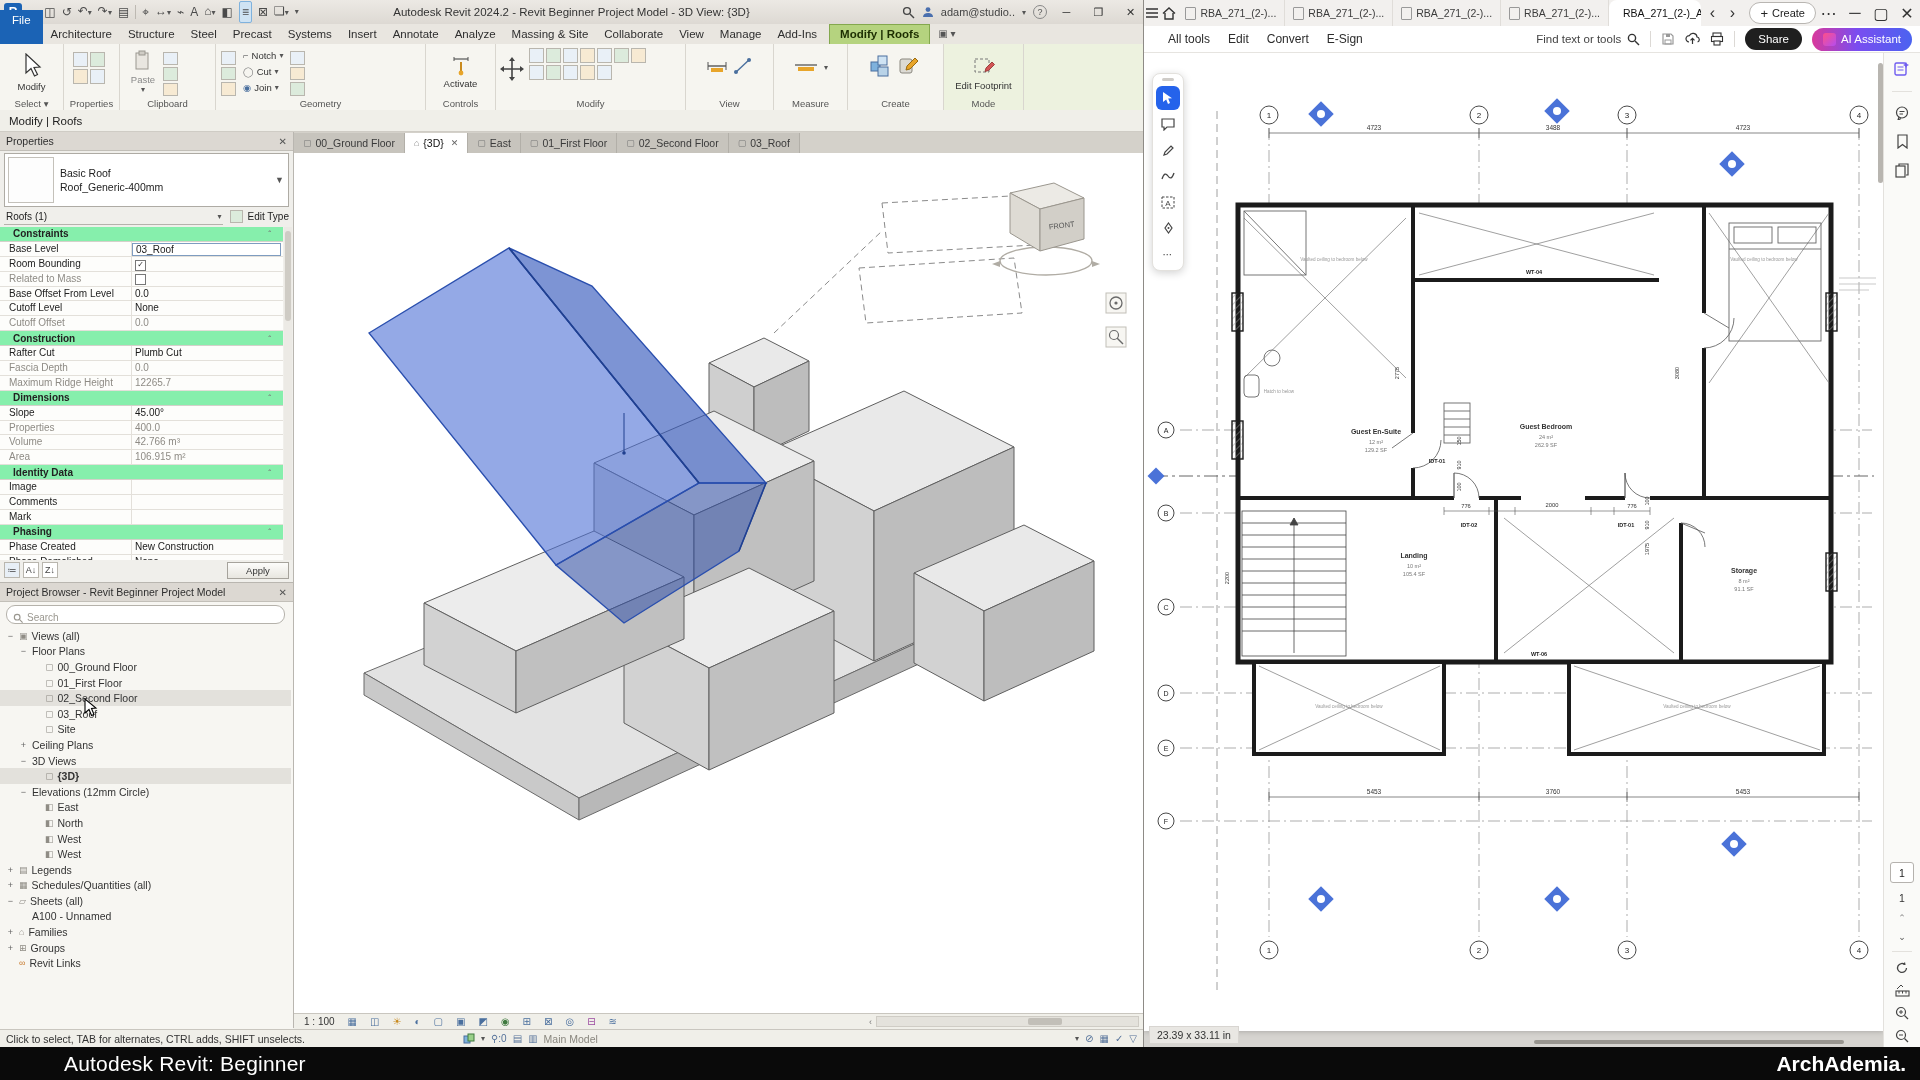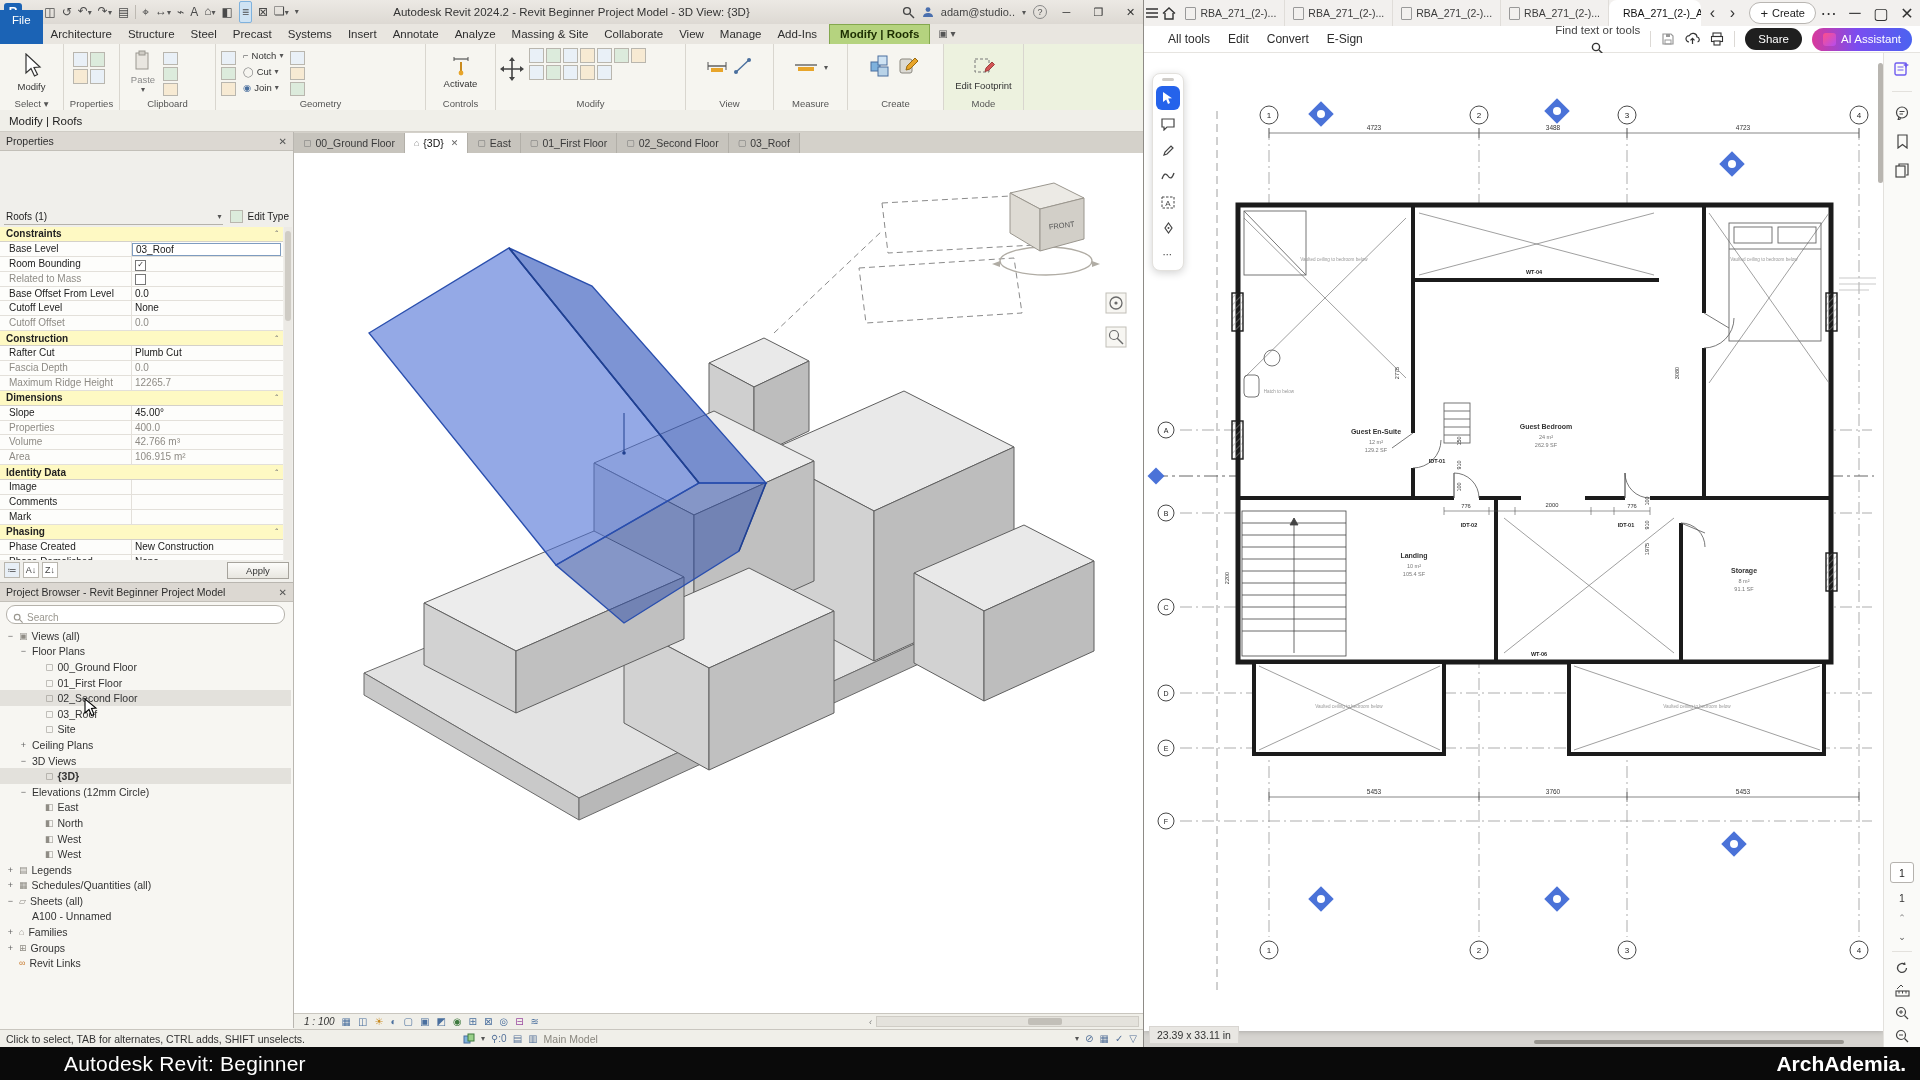--- a/index.html
+++ b/index.html
@@ -42,21 +42,21 @@
   .pal-x{color:#555;font-size:10px;}
   #props{position:absolute;left:0;top:0;width:100%;height:450px;}
   .typebox{position:absolute;left:4px;right:4px;top:21px;height:52px;background:#fff;border:1px solid #aeaba4;display:flex;align-items:center;}
   .type-img{width:44px;height:44px;border:1px solid #c4c1ba;margin:0 6px 0 3px;background:#fdfdfd;}
   .type-txt{font-size:10.5px;color:#222;line-height:14px;}
   .type-dd{margin-left:auto;margin-right:4px;color:#555;font-size:9px;}
   .roofsrow{position:absolute;left:4px;right:4px;top:76px;height:17px;display:flex;align-items:center;font-size:10px;color:#222;}
   .roofs-sel{flex:1;border-bottom:1px solid #b5b2ab;display:flex;justify-content:space-between;align-items:center;padding:0 2px;height:15px;}
   .edittype{display:flex;align-items:center;gap:3px;margin-left:6px;color:#222;}
   #property-grid{position:absolute;left:0;top:95px;right:10px;height:333px;overflow:hidden;font-size:10px;background:#f7f6f2;}
-  .pgrp{height:13.9px;background:#fef9c3;border-bottom:1px solid #d4d1ca;font-weight:bold;color:#222;display:flex;justify-content:space-between;align-items:center;padding:0 6px;}
+  .pgrp{height:13.9px;background:#86efac;border-bottom:1px solid #d4d1ca;font-weight:bold;color:#222;display:flex;justify-content:space-between;align-items:center;padding:0 13px;}
   .pgrp-ch{color:#777;font-size:8px;letter-spacing:-1px;}
   .prow{height:13.9px;display:flex;border-bottom:1px solid #e3e0da;background:#fdfdfb;}
   .plab{width:132px;padding-left:9px;box-sizing:border-box;border-right:1px solid #e3e0da;color:#222;line-height:13.5px;white-space:nowrap;overflow:hidden;}
   .pval{flex:1;padding-left:3px;color:#1a1a1a;line-height:13.5px;white-space:nowrap;overflow:hidden;}
   .mut{color:#8e8b85;}
   .fld{border:1px solid #7e9cc0;background:#fff;line-height:11px;height:11px;margin-top:1px;margin-right:2px;}
   .cb{display:inline-block;width:9px;height:9px;border:1px solid #777;background:#fff;font-size:8px;line-height:8px;text-align:center;color:#2a2a2a;margin-top:2px;}
   .pgrid-sb{position:absolute;right:1px;top:95px;width:8px;height:333px;background:#eceae5;}
   .pgrid-sb i{position:absolute;left:1px;right:1px;top:4px;height:90px;background:#cfccc5;border-radius:3px;}
   .props-foot{position:absolute;left:0;right:0;top:428px;height:20px;display:flex;align-items:center;padding:0 4px;gap:3px;font-size:9px;color:#444;}
@@ -71,21 +71,21 @@
   .tex{width:9px;color:#666;font-size:9px;text-align:center;}
   .tic{color:#8f8c85;font-size:9px;}
   .tic-link{color:#c87a2e;}
   
   #view-tabbar{position:absolute;left:294px;top:132px;right:0;height:21px;background:#d4d1ca;display:flex;align-items:flex-end;}
   .vtab{height:20px;display:flex;align-items:center;gap:4px;padding:0 9px;font-size:10.5px;background:#c7c4bd;border-right:1px solid #b2afa8;color:#3a3a3a;white-space:nowrap;}
   .vtab.active{background:#fff;color:#111;}
   .vtab-ic{color:#777;font-size:9px;}
   .vtab-x{color:#666;font-size:9px;margin-left:3px;}
   #canvas{position:absolute;left:294px;top:153px;right:0;height:860px;background:#fff;overflow:hidden;}
-  #viewbar{position:absolute;left:294px;top:1013px;right:0;height:16px;background:#f0efe9;border-top:1px solid #c9c6bf;display:flex;align-items:center;font-size:10px;color:#333;gap:7px;padding-left:10px;box-sizing:border-box;font-style:italic;}
+  #viewbar{position:absolute;left:294px;top:1013px;right:0;height:16px;background:#f0efe9;border-top:1px solid #c9c6bf;display:flex;align-items:center;font-size:10px;color:#333;gap:13px;padding-left:10px;box-sizing:border-box;}
   #viewbar .ic{color:#4a6f9e;font-size:10px;}
   .vb-scroll{margin-left:auto;margin-right:4px;display:flex;align-items:center;gap:4px;width:270px;}
   .vb-track{flex:1;height:9px;background:#e4e2dc;border:1px solid #cfccc5;position:relative;}
   .vb-thumb{position:absolute;left:58%;width:34px;top:1px;bottom:1px;background:#c2bfb8;border-radius:2px;}
   #statusbar{position:absolute;left:0;top:1029px;width:1143px;height:18px;background:#f0efe9;border-top:1px solid #c9c6bf;display:flex;align-items:center;font-size:10.5px;color:#333;gap:8px;padding:0 6px;box-sizing:border-box;}
   #statusbar .ic{color:#55729a;font-size:10px;}
   .sb-mid{margin-left:150px;display:flex;align-items:center;gap:6px;color:#555;}
   .sb-right{margin-left:auto;display:flex;align-items:center;gap:6px;color:#555;}
   
   #mouse-cursor{position:absolute;left:84px;top:698px;z-index:50;}
@@ -94,21 +94,21 @@
   .ac-top{position:absolute;left:0;top:0;right:0;height:26px;background:#f2f0ee;border-bottom:1px solid #dbd8d4;display:flex;align-items:center;}
   .ac-icbtn{width:26px;height:26px;display:flex;align-items:center;justify-content:center;color:#333;}
   .atab{max-width:102px;height:26px;display:flex;align-items:center;gap:4px;padding:0 8px;font-size:10.5px;color:#3c3c3c;border-right:1px solid #e0ddd9;white-space:nowrap;overflow:hidden;}
   .atab-ic{width:9px;height:11px;border:1px solid #999;border-radius:1px;flex:none;}
   .atab.active{background:#fff;border-radius:8px 8px 0 0;border-right:none;color:#111;padding:0 10px;max-width:140px;}
   .ac-nav{display:flex;align-items:center;color:#555;gap:2px;margin:0 2px;}
   .ac-create{height:20px;border:1px solid #b9b6b2;border-radius:12px;display:flex;align-items:center;gap:4px;padding:0 10px;font-size:11px;color:#222;margin-left:6px;background:#fff;}
   .ac-winbtns{margin-left:auto;display:flex;}
   .ac-toolbar{position:absolute;left:0;top:26px;right:0;height:27px;background:#fff;border-bottom:1px solid #e6e4e0;display:flex;align-items:center;font-size:12px;color:#2c2c2c;gap:18px;padding-left:24px;box-sizing:border-box;}
   .ac-tools-right{margin-left:auto;display:flex;align-items:center;gap:10px;padding-right:8px;}
-  .ac-find{display:flex;align-items:center;gap:6px;color:#444;font-size:11.5px;flex-direction:column;}
+  .ac-find{display:flex;align-items:center;gap:6px;color:#444;font-size:11.5px;}
   .vsep{width:1px;height:16px;background:#dcd9d5;}
   .pill-share{height:22px;border-radius:12px;background:#1f1f1f;color:#fff;font-size:11.5px;display:flex;align-items:center;padding:0 13px;}
   .pill-ai{height:23px;border-radius:13px;background:linear-gradient(90deg,#d9399b,#7a4df0 45%,#4b63f0);color:#fff;font-size:11.5px;display:flex;align-items:center;gap:5px;padding:0 11px;}
   .ai-ic{width:13px;height:13px;border-radius:3px;background:linear-gradient(135deg,#ff4f87,#b44df0);display:inline-block;}
   .ac-doc{position:absolute;left:0;top:53px;right:0;bottom:0;background:#d6d4d0;overflow:hidden;}
   .sheet{position:absolute;left:0;top:0;width:740px;height:978px;background:#fff;box-shadow:0 0 6px rgba(0,0,0,.25);}
   .ac-lefttools{position:absolute;left:8px;top:20px;width:30px;background:#fff;border:1px solid #e3e1dd;border-radius:8px;box-shadow:0 2px 8px rgba(0,0,0,.18);display:flex;flex-direction:column;align-items:center;padding:4px 0;gap:2px;z-index:5;}
   .lt-handle{width:12px;height:3px;border-radius:2px;background:#cfccc8;margin-bottom:3px;}
   .lt-btn{width:24px;height:24px;border-radius:6px;display:flex;align-items:center;justify-content:center;color:#3c3c3c;}
   .lt-btn.active{background:#2563eb;color:#fff;}
@@ -345,20 +345,28 @@
     <div class="rpanel green" style="flex:1;border-right:none;"></div>
   </div>
 
   <div class="rv-modbar">Modify | Roofs</div>
 
   <div id="rv-left">
     <div id="props">
       <div class="pal-head">
         <span>Properties</span>
         <span class="pal-x">✕</span>
+      </div>
+      <div class="typebox">
+        <div class="type-img"></div>
+        <div class="type-txt">
+          <div>Basic Roof</div>
+          <div>Roof_Generic-400mm</div>
+        </div>
+        <div class="type-dd">▼</div>
       </div>
       <div class="roofsrow">
         <div class="roofs-sel">
           <span>Roofs (1)</span>
           <span class="caret">▾</span>
         </div>
         <div class="edittype">
           <span class="mini t" style="width:11px;height:11px;"></span>
           <span>Edit Type</span>
         </div>

